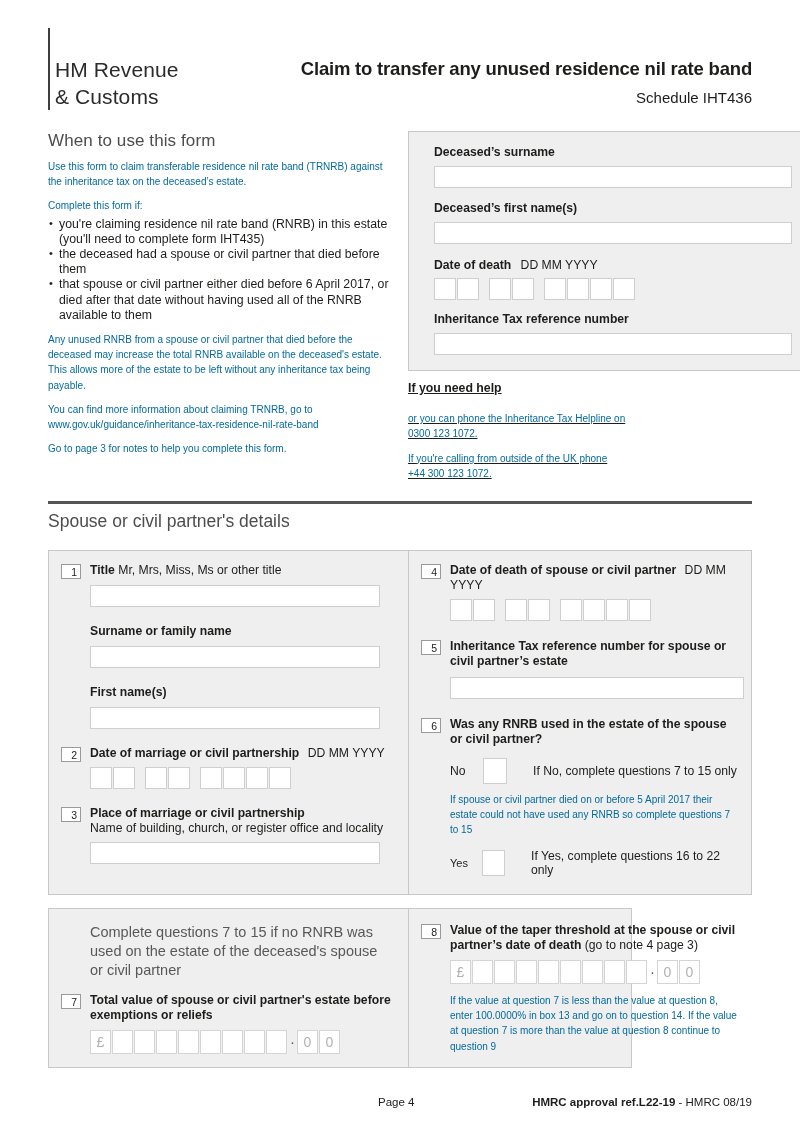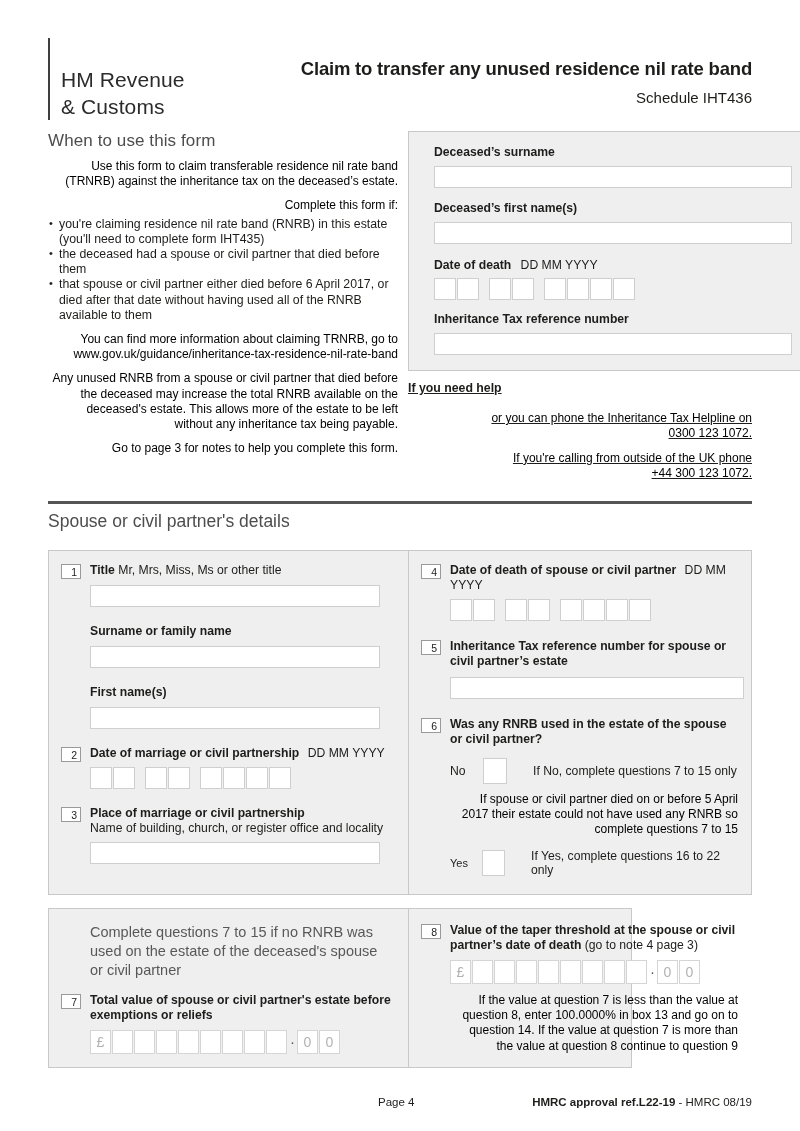--- a/index.html
+++ b/index.html
@@ -9,37 +9,37 @@
     background: #ffffff;
     font-family: "Liberation Sans", sans-serif;
     color: #1d1d1b;
     position: relative;
     overflow: hidden;
   }
   .page { position: relative; width: 800px; height: 1131px; padding: 0; }
 
   
   .header { position:absolute; left:48px; top:28px; width:704px; height:92px; }
-  .logo { position:absolute; left:0; top:10px; padding-left:13px; }
+  .logo { position:absolute; left:0; top:0; padding-left:7px; }
   .logo:before {
     content:""; position:absolute; left:0; top:0; width:2px; height:82px; background:#3f3f3f;
   }
   .logo-l1, .logo-l2 {
     font-family: "Liberation Sans", sans-serif;
     font-size: 21px; line-height: 27px; color:#2b2b2b; letter-spacing:.1px;
   }
   .logo-l1 { margin-top:28px; }
   .title-wrap { position:absolute; right:0; top:30px; text-align:right; width:520px; }
   .form-title { font-size:18.5px; font-weight:bold; color:#1d1d1b; letter-spacing:-.2px; }
   .form-sub { font-size:15px; color:#1d1d1b; margin-top:9px; }
 
   
   .intro-left { position:absolute; left:48px; top:131px; width:350px; }
   .h2 { font-size:17px; color:#4d4d4d; font-weight:normal; margin:0 0 8px 0; letter-spacing:.1px;}
-  .p { font-size:12px; line-height:15.2px; margin:0 0 9px 0; color:#000000;text-align:right; }
+  .p { font-size:10px; line-height:15.2px; margin:0 0 9px 0; color:#0369a1; }
   .p.tight { margin-bottom:3px; }
   ul.bullets { margin:0 0 9px 0; padding:0; list-style:none; }
   ul.bullets li {
     font-size:12.3px; line-height:15.2px; position:relative; padding-left:11px; margin-bottom:0px;
   }
   ul.bullets li:before {
     content:"\2022"; position:absolute; left:1px; top:-1px; font-size:11px; color:#1d1d1b;
   }
 
   
@@ -137,22 +137,22 @@
 
   <div class="intro-left">
     <div class="h2">When to use this form</div>
     <div class="p">Use this form to claim transferable residence nil rate band (TRNRB) against the inheritance tax on the deceased’s estate.</div>
     <div class="p tight">Complete this form if:</div>
     <ul class="bullets">
       <li>you're claiming residence nil rate band (RNRB) in this estate (you'll need to complete form IHT435)</li>
       <li>the deceased had a spouse or civil partner that died before them</li>
       <li>that spouse or civil partner either died before 6 April 2017, or died after that date without having used all of the RNRB available to them</li>
     </ul>
+    <div class="p">Any unused RNRB from a spouse or civil partner that died before the deceased may increase the total RNRB available on the deceased's estate. This allows more of the estate to be left without any inheritance tax being payable.</div>
     <div class="p" style="margin-top:9px;">You can find more information about claiming TRNRB, go to www.gov.uk/guidance/inheritance-tax-residence-nil-rate-band</div>
-    <div class="p">Any unused RNRB from a spouse or civil partner that died before the deceased may increase the total RNRB available on the deceased's estate. This allows more of the estate to be left without any inheritance tax being payable.</div>
     <div class="p">Go to page 3 for notes to help you complete this form.</div>
   </div>
 
   <div class="panel panel-deceased">
     <div style="padding:13px 20px 0 25px;">
       <div class="fieldlabel">Deceased’s surname</div>
       <div style="height:7px"></div>
       <input class="textbox" type="text" value="" style="">
 
       <div style="height:13px"></div>

